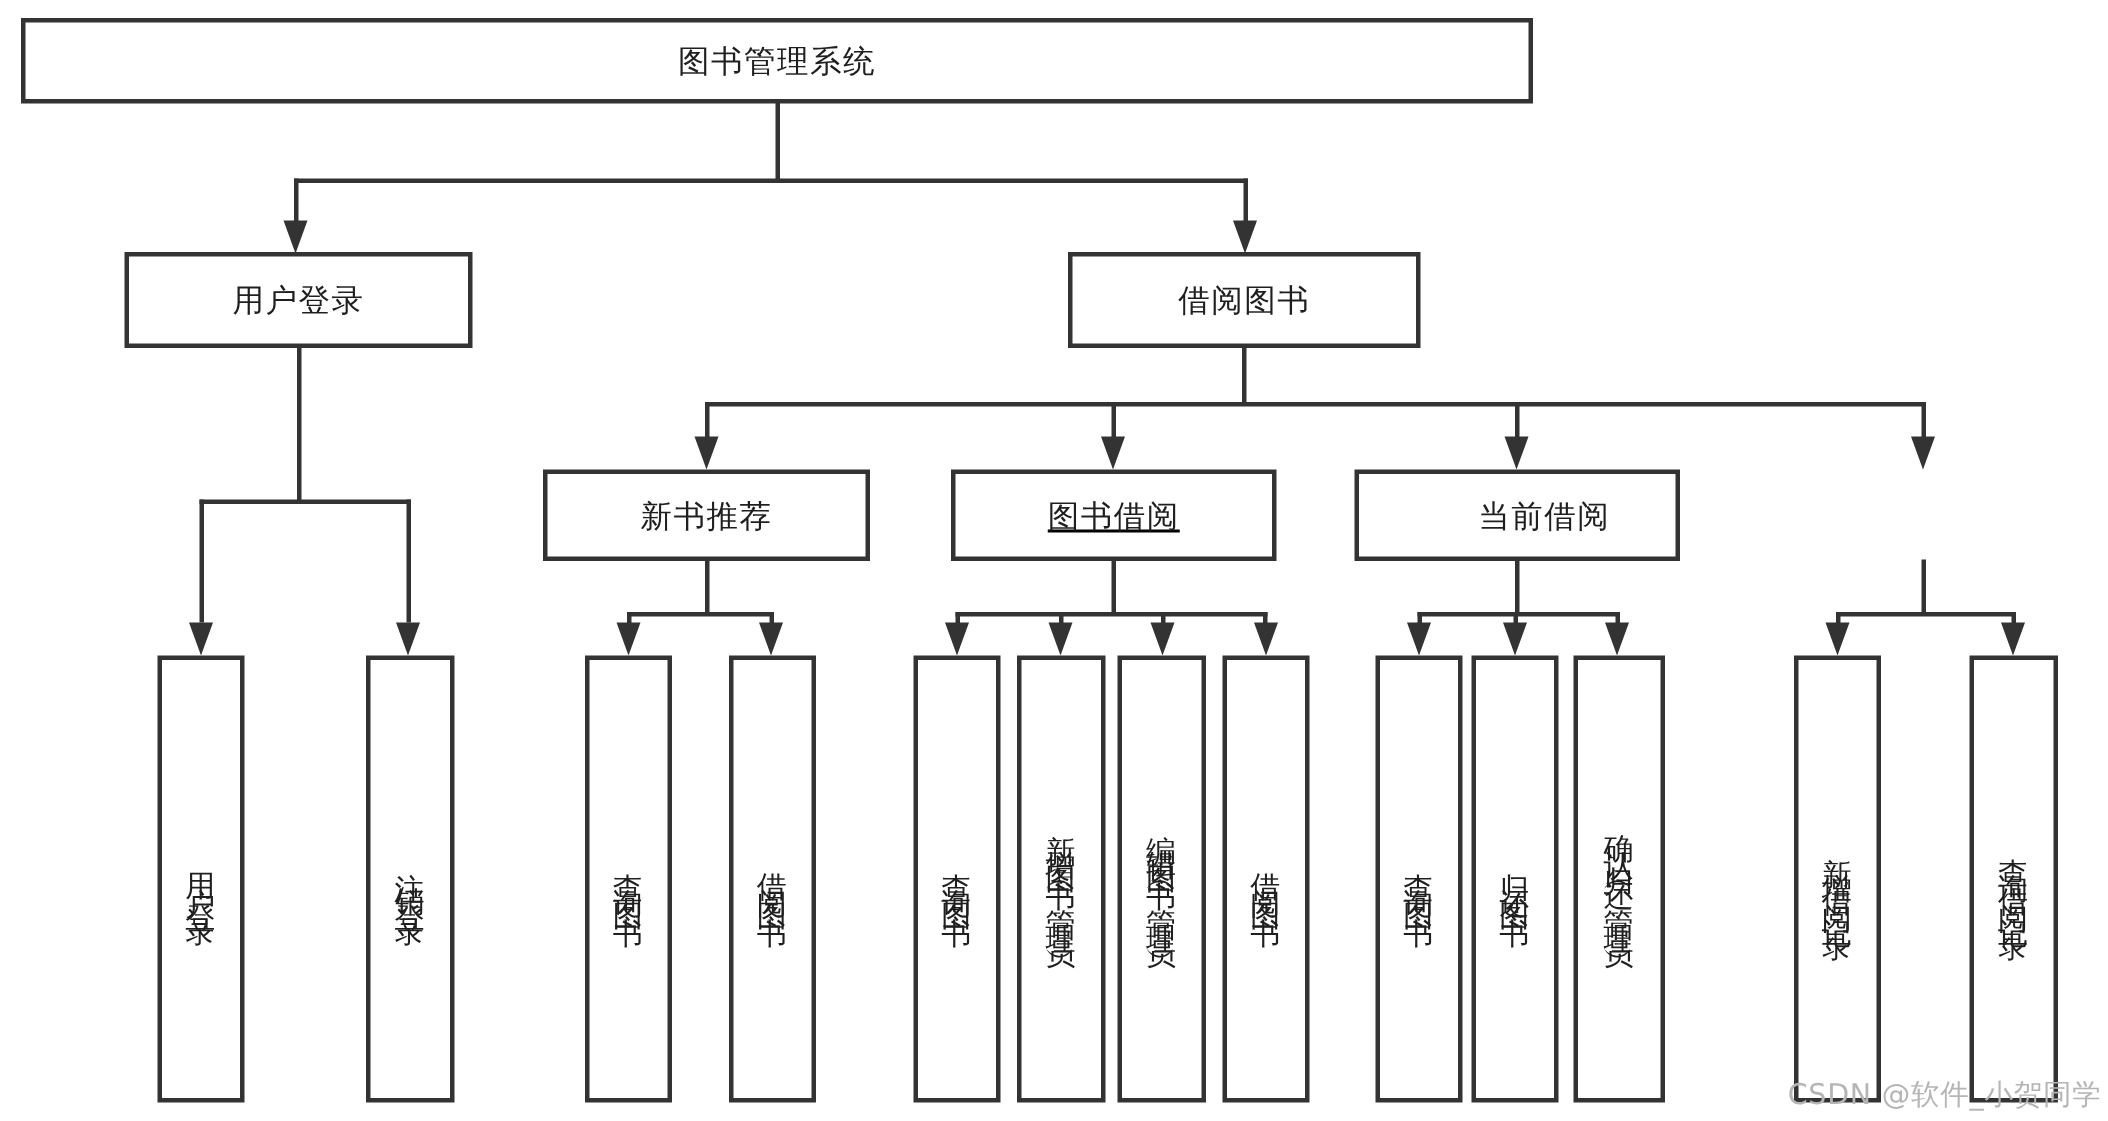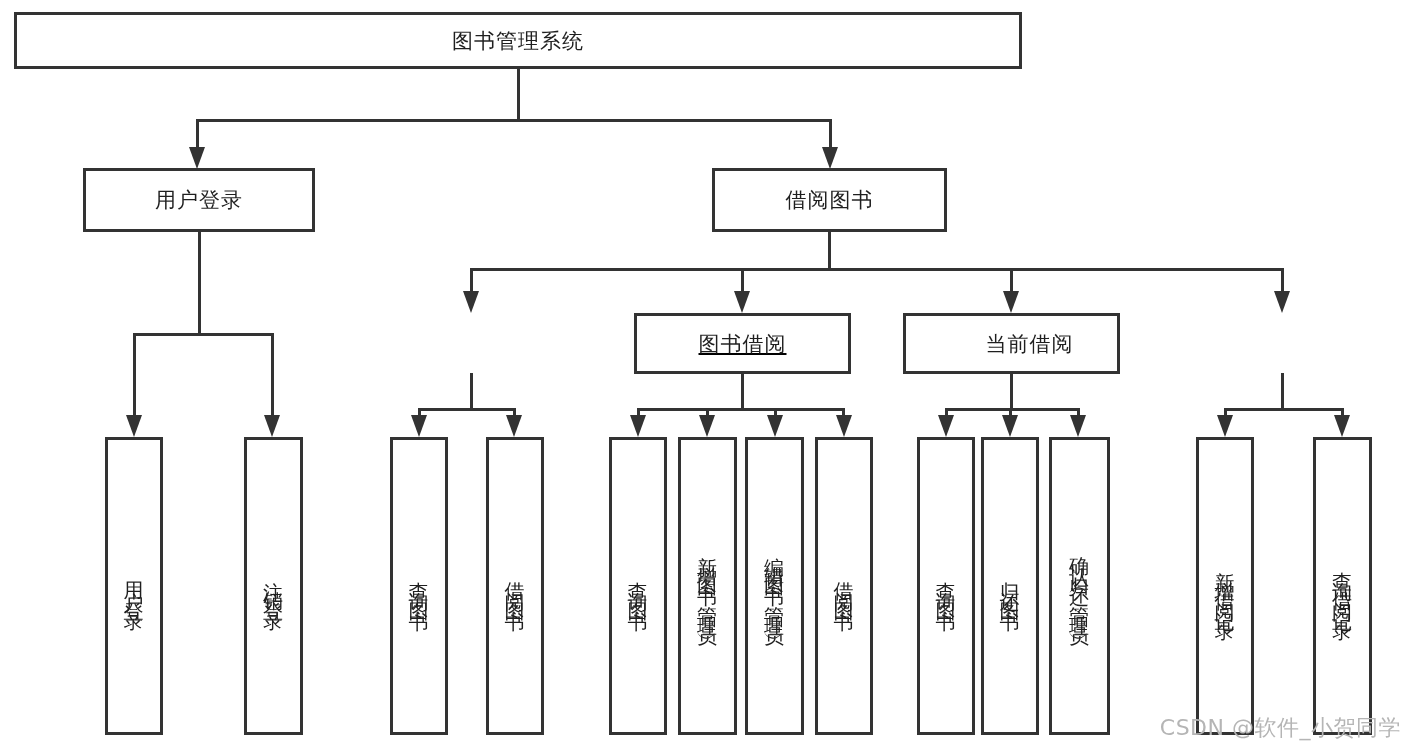--- a/index.html
+++ b/index.html
@@ -20,21 +20,21 @@
         display:flex;align-items:center;justify-content:center;top:437px;height:298px;}
   .vbox span{writing-mode:vertical-rl;font-size:20px;color:var(--text);letter-spacing:10px;
              line-height:1;white-space:nowrap;}
 
   
   .v{position:absolute;width:3px;background:var(--line);}
   .h{position:absolute;height:3px;background:var(--line);}
   .a{position:absolute;width:0;height:0;border-left:8px solid transparent;
      border-right:8px solid transparent;border-top:22px solid var(--line);}
 
-  .watermark{position:absolute;right:4px;bottom:4px;font-size:22px;color:var(--watermark);
+  .watermark{position:absolute;right:4px;bottom:4px;font-size:19px;color:var(--watermark);
              letter-spacing:0.5px;white-space:nowrap;}
 </style>
 </head>
 <body>
 
 <div class="stage">
 
   <div class="hbox" style="left:14px;top:12px;width:1008px;height:57px;justify-content:center;">
     <span>图书管理系统</span>
   </div>
@@ -64,20 +64,23 @@
   <div class="h" style="left:470px;top:268px;width:814px;"></div>
   <div class="v" style="left:470px;top:268px;height:25px;"></div>
   <div class="v" style="left:741px;top:268px;height:25px;"></div>
   <div class="v" style="left:1010px;top:268px;height:25px;"></div>
   <div class="v" style="left:1281px;top:268px;height:25px;"></div>
   <div class="a" style="left:463px;top:291px;"></div>
   <div class="a" style="left:734px;top:291px;"></div>
   <div class="a" style="left:1003px;top:291px;"></div>
   <div class="a" style="left:1274px;top:291px;"></div>
 
+  <div class="hbox" style="left:362px;top:313px;width:218px;height:61px;">
+    <span>新书推荐</span>
+  </div>
   <div class="hbox" style="left:634px;top:313px;width:217px;height:61px;text-decoration:underline;">
     <span>图书借阅</span>
   </div>
   <div class="hbox" style="left:903px;top:313px;width:217px;height:61px;padding-left:36px;">
     <span>当前借阅</span>
   </div>
 
   <div class="v" style="left:470px;top:373px;height:37px;"></div>
   <div class="h" style="left:418px;top:408px;width:98px;"></div>
   <div class="v" style="left:418px;top:408px;height:9px;"></div>

